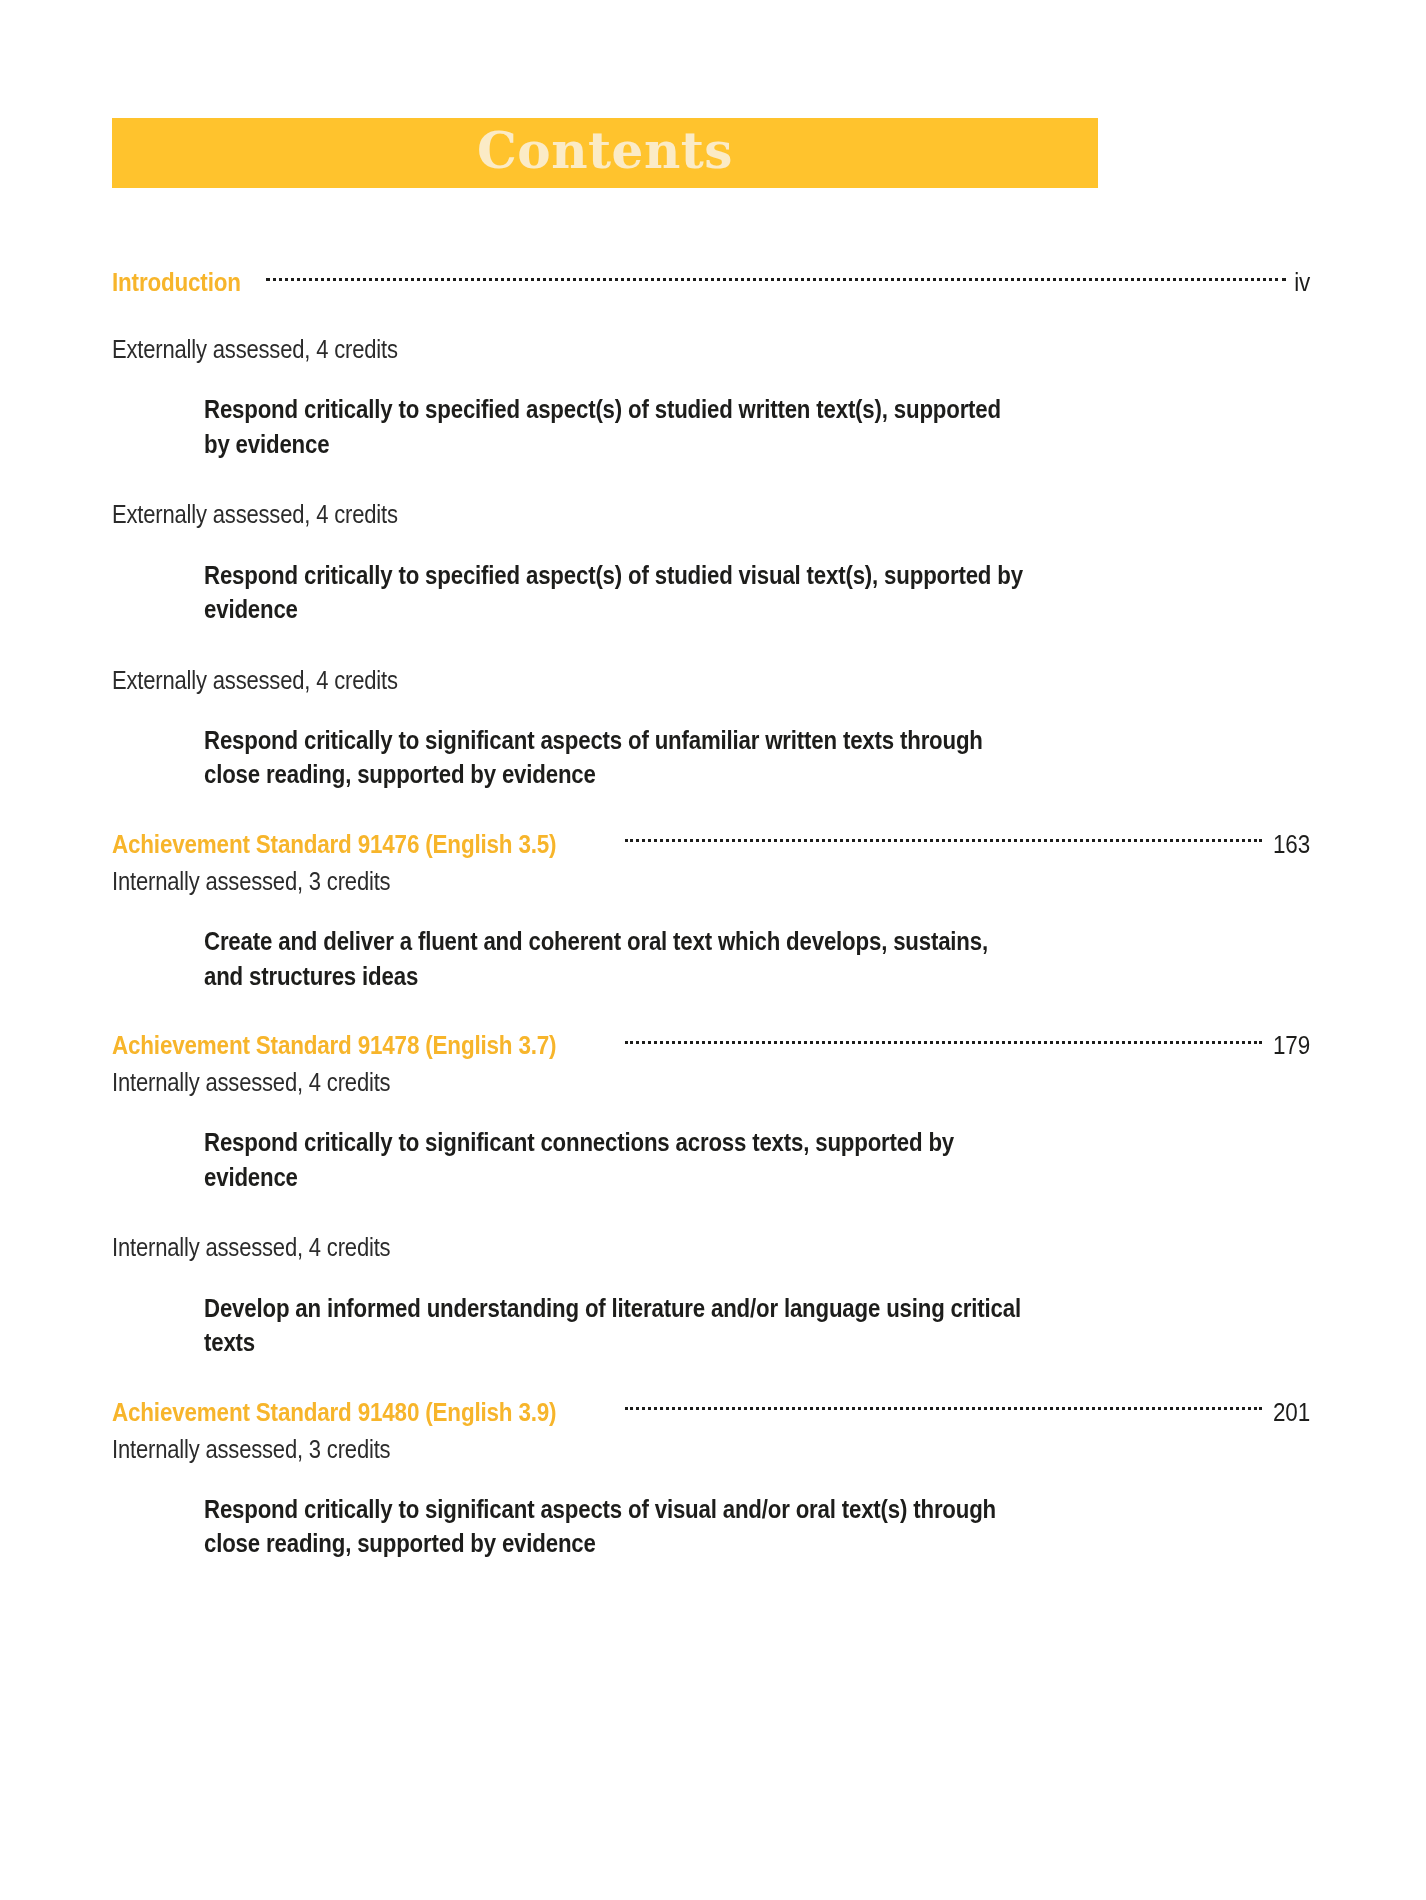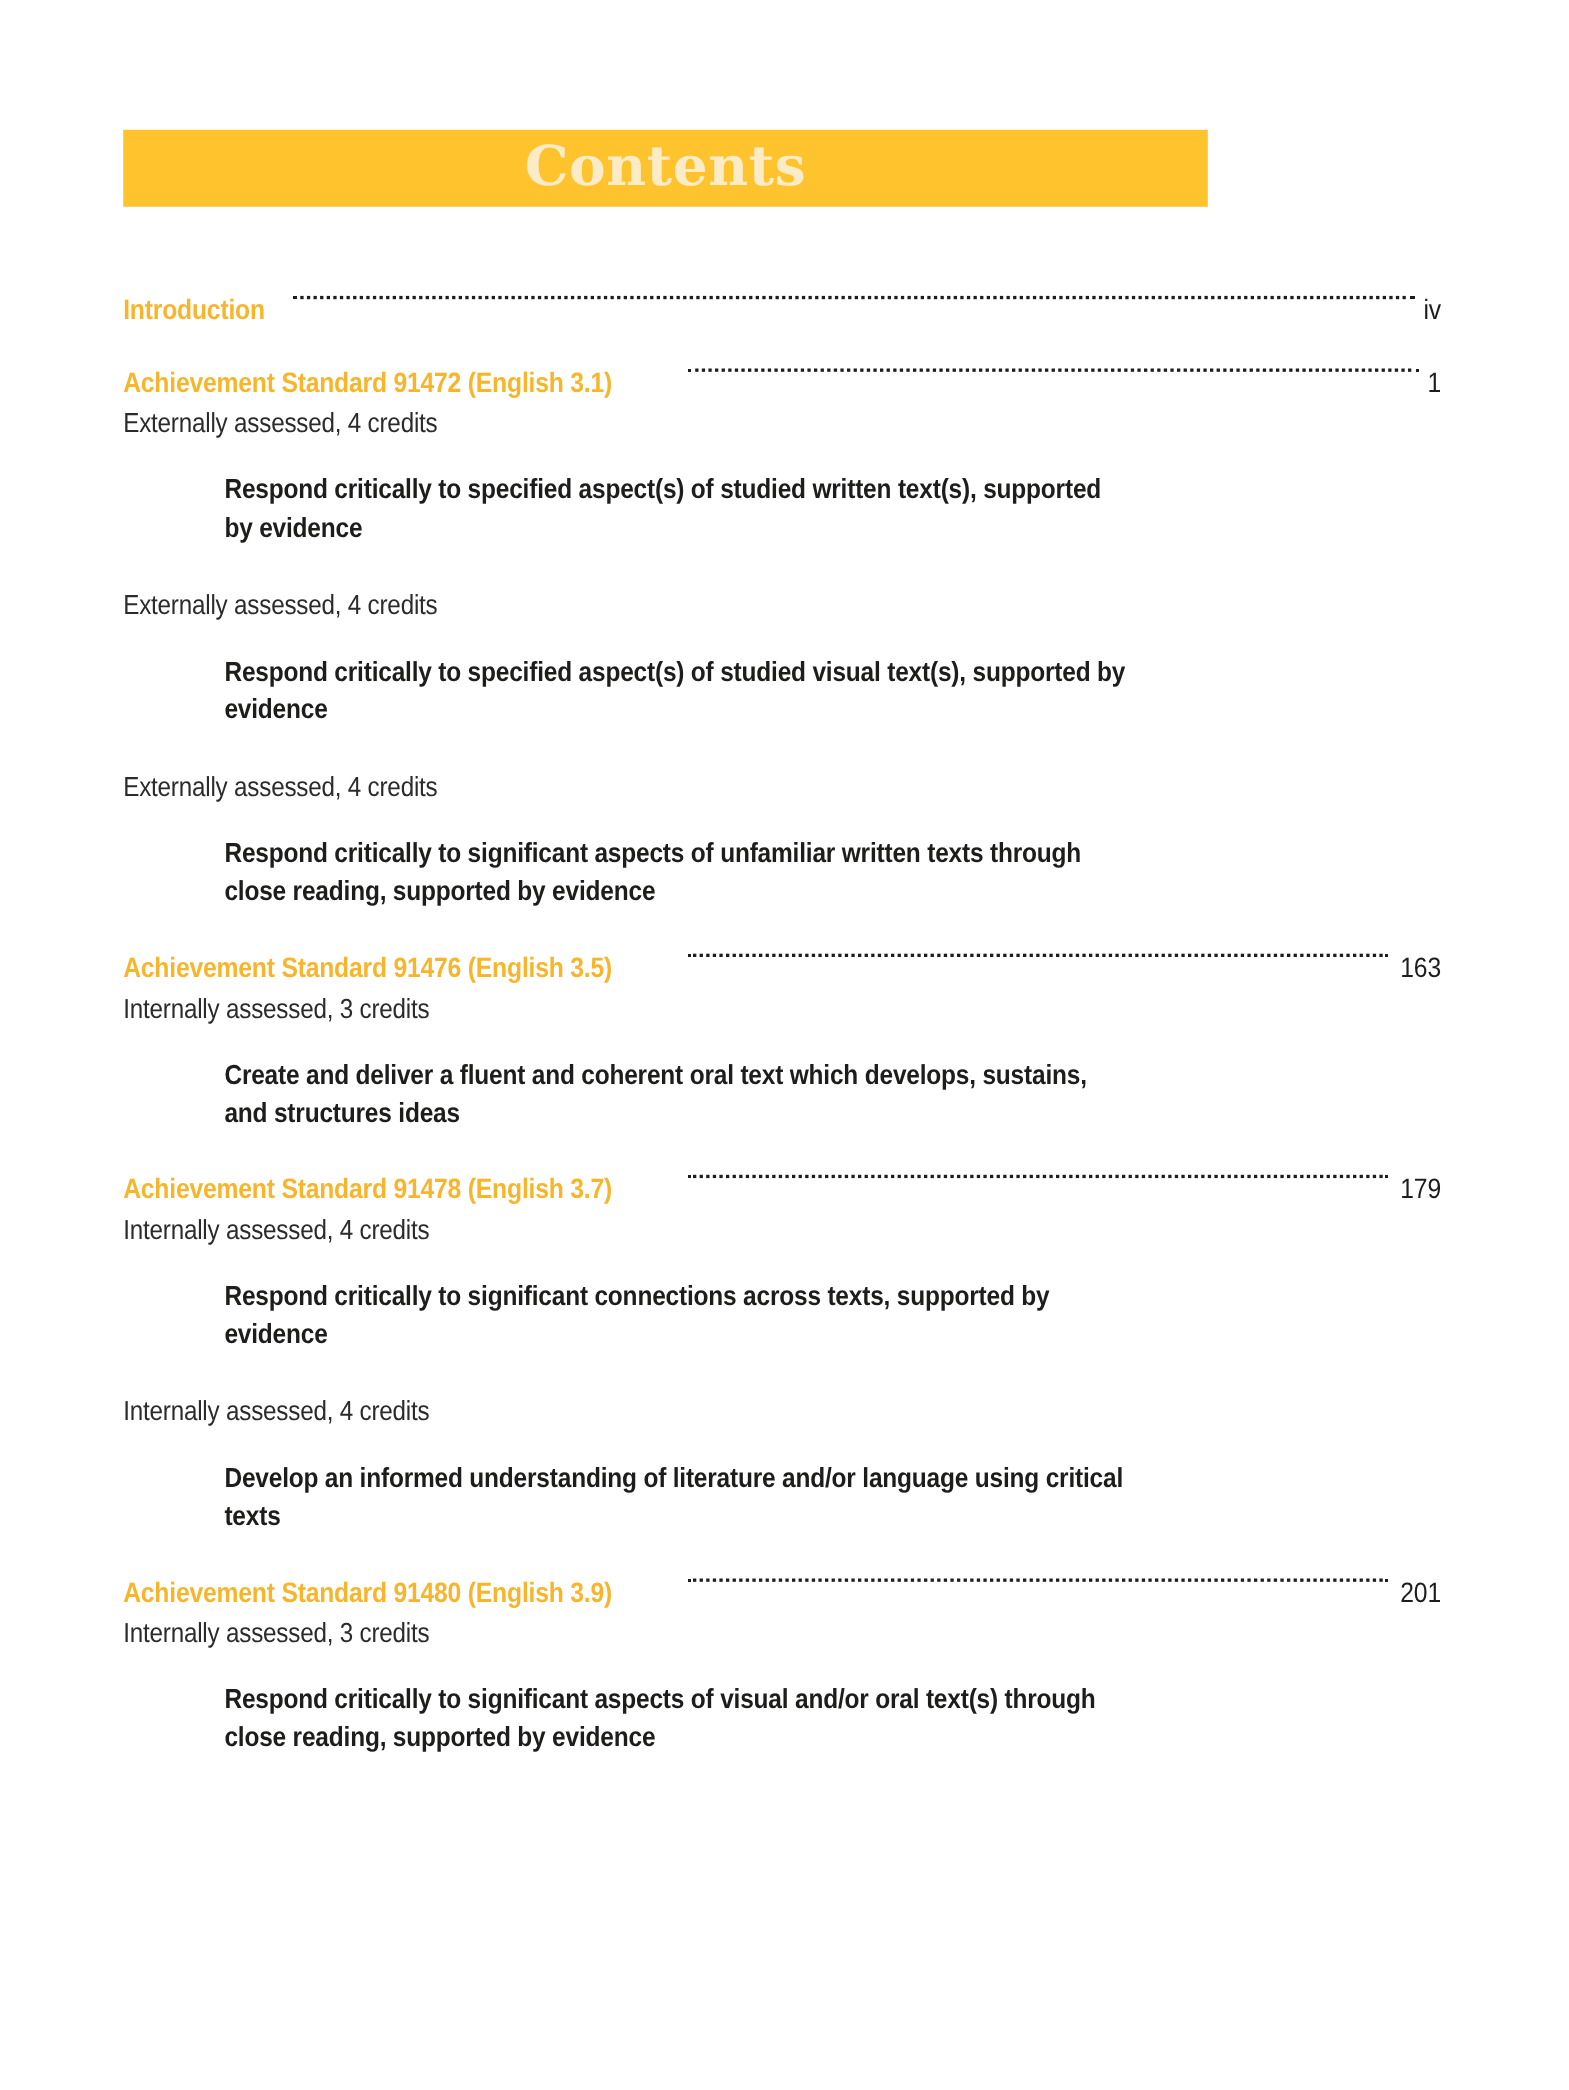--- a/index.html
+++ b/index.html
@@ -53,21 +53,21 @@
     left: 112px;
     top: 232px;
     width: 1198px;
   }
 
   .entry { margin: 0; padding: 0; }
 
   
   .leader-row {
     display: flex;
-    align-items: flex-start;
+    align-items: center;
     width: 100%;
     white-space: nowrap;
   }
   .leader-title {
     font-size: 25.5px;
     line-height: 1.1;
     font-weight: bold;
     color: #F7B52B;
     letter-spacing: -0.2px;
     flex: 0 0 auto;
@@ -130,25 +130,20 @@
 
   <div class="toc">
       <div class="entry simple">
         <div class="leader-row">
           <span class="leader-title" style="color: rgb(247, 181, 43);">Introduction</span>
           <span class="dots" style="border-bottom-color: rgb(29, 29, 27);"></span>
           <span class="leader-page" style="color: rgb(29, 29, 27);">iv</span>
         </div>
       </div>
       <div class="entry">
-        <div class="leader-row">
-          <span class="leader-title" style="color: rgb(247, 181, 43);">Achievement Standard 91472 (English 3.1)</span>
-          <span class="dots" style="border-bottom-color: rgb(29, 29, 27);"></span>
-          <span class="leader-page" style="color: rgb(29, 29, 27);">1</span>
-        </div>
         <div class="assessment">Externally assessed, 4 credits</div>
         <div class="description" style="color: rgb(29, 29, 27);">Respond critically to specified aspect(s) of studied written text(s), supported by evidence</div>
       </div>
       <div class="entry">
         <div class="assessment">Externally assessed, 4 credits</div>
         <div class="description" style="color: rgb(29, 29, 27);">Respond critically to specified aspect(s) of studied visual text(s), supported by evidence</div>
       </div>
       <div class="entry">
         <div class="assessment">Externally assessed, 4 credits</div>
         <div class="description" style="color: rgb(29, 29, 27);">Respond critically to significant aspects of unfamiliar written texts through close reading, supported by evidence</div>

